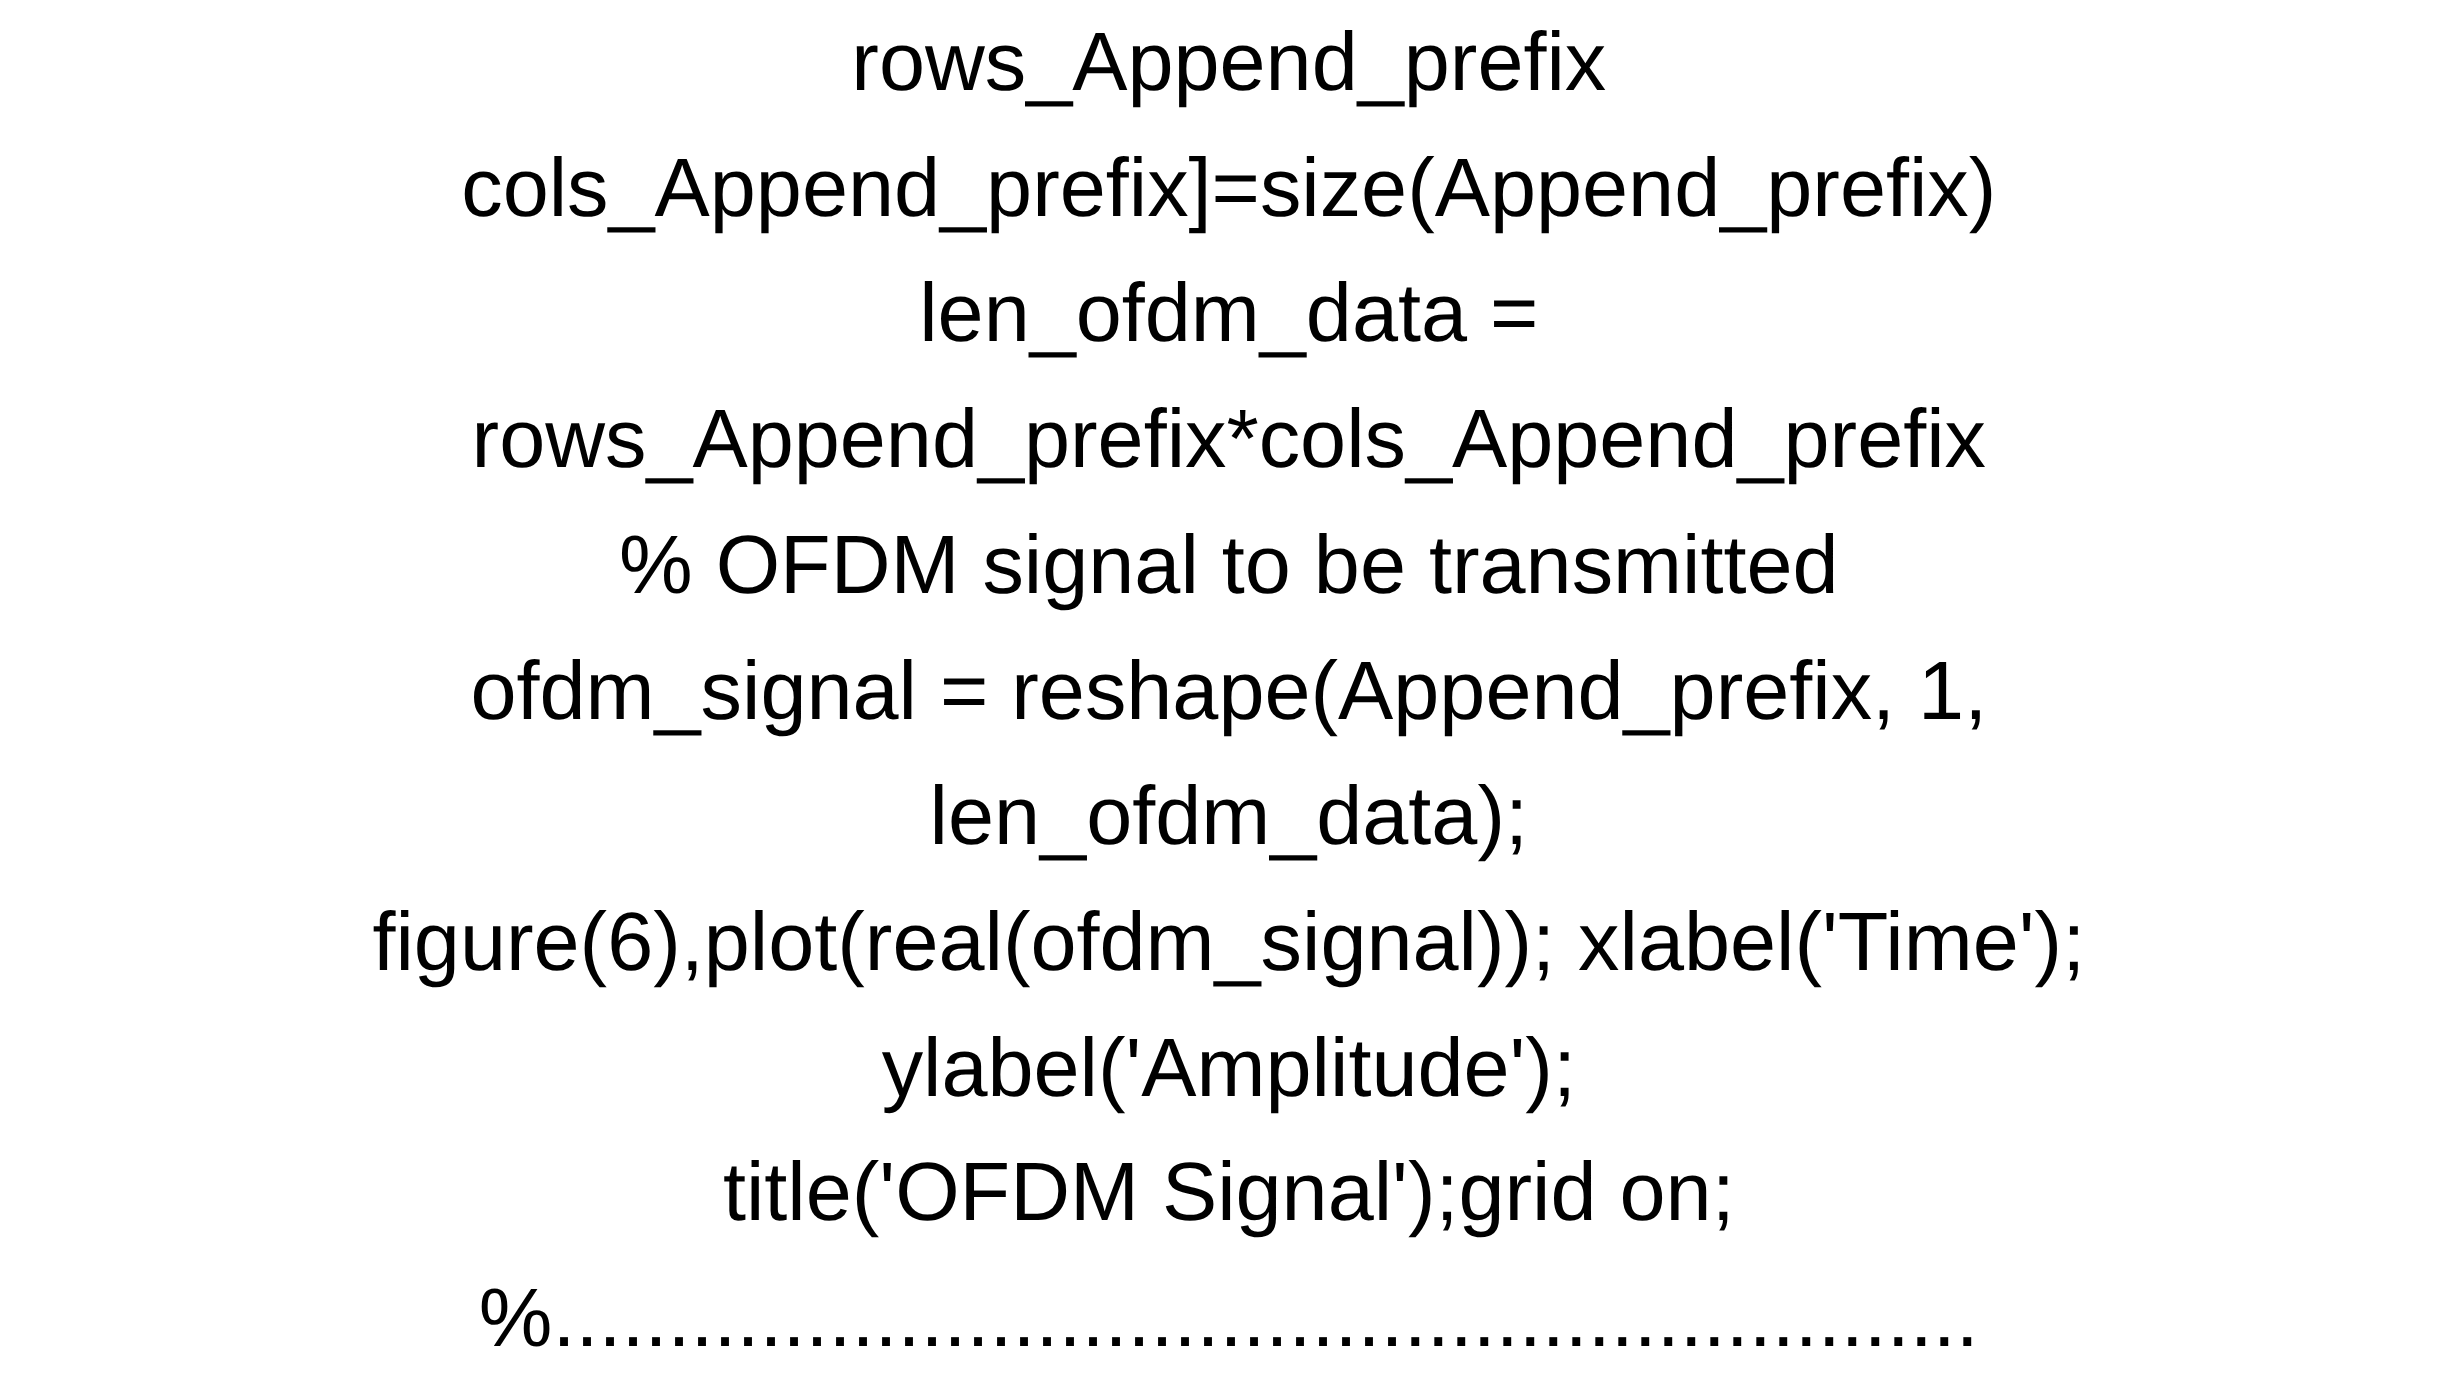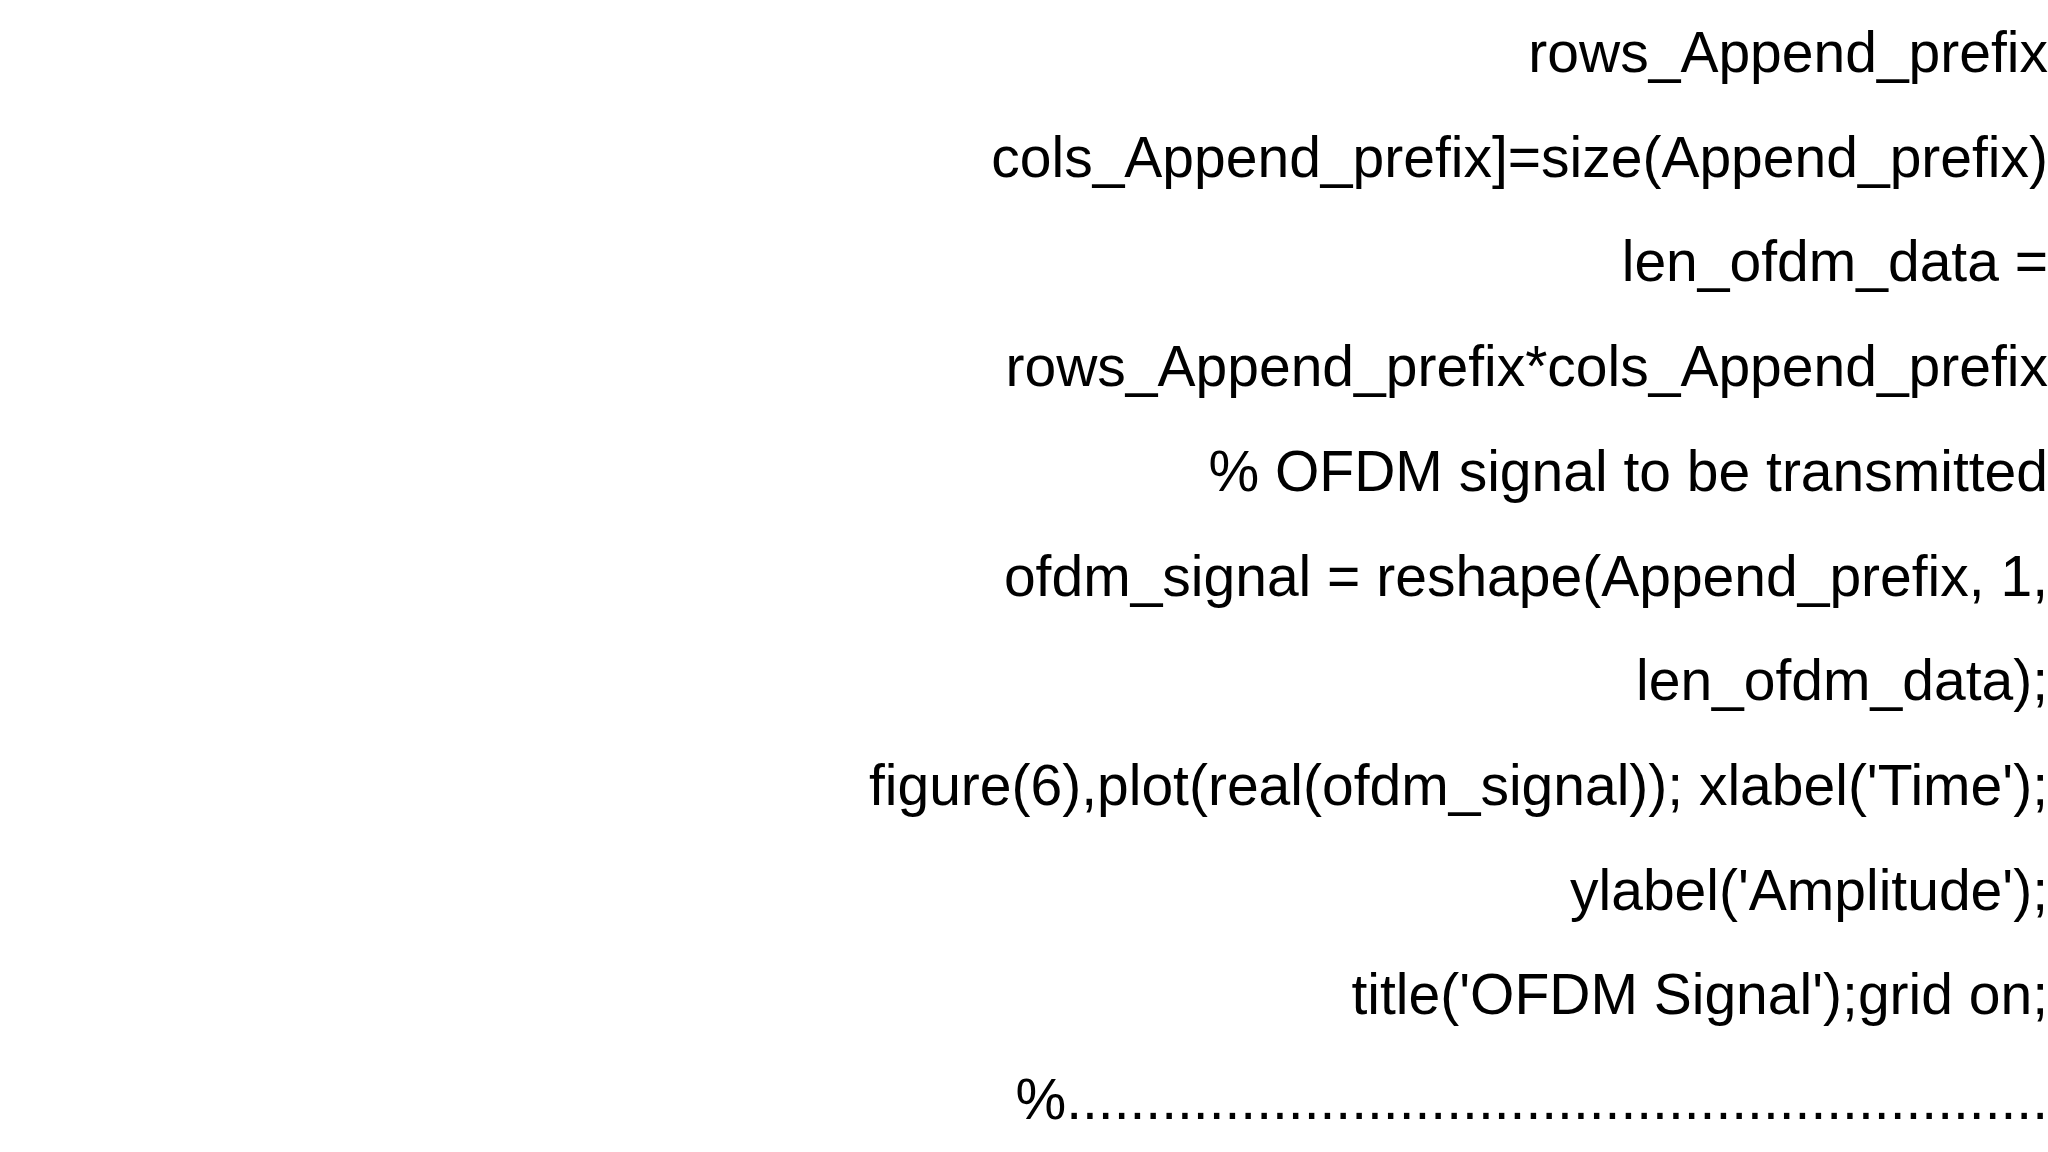--- a/index.html
+++ b/index.html
@@ -12,24 +12,24 @@
     height: 1152px;
     overflow: hidden;
   }
   .code-page {
     width: 2048px;
     height: 1152px;
     display: block;
   }
   .code-text {
     font-family: "Liberation Sans", sans-serif;
-    font-size: 57px;
+    font-size: 69px;
     line-height: 104.7px;
     color: #000000;
-    text-align: right;
+    text-align: center;
     white-space: pre-line;
     letter-spacing: 0;
     font-weight: 400;
   }
 </style>
 </head>
 <body style="background: rgb(255, 255, 255);">
 
 <div class="code-page">
   <div class="code-text" style="color: rgb(0, 0, 0);">rows_Append_prefix

